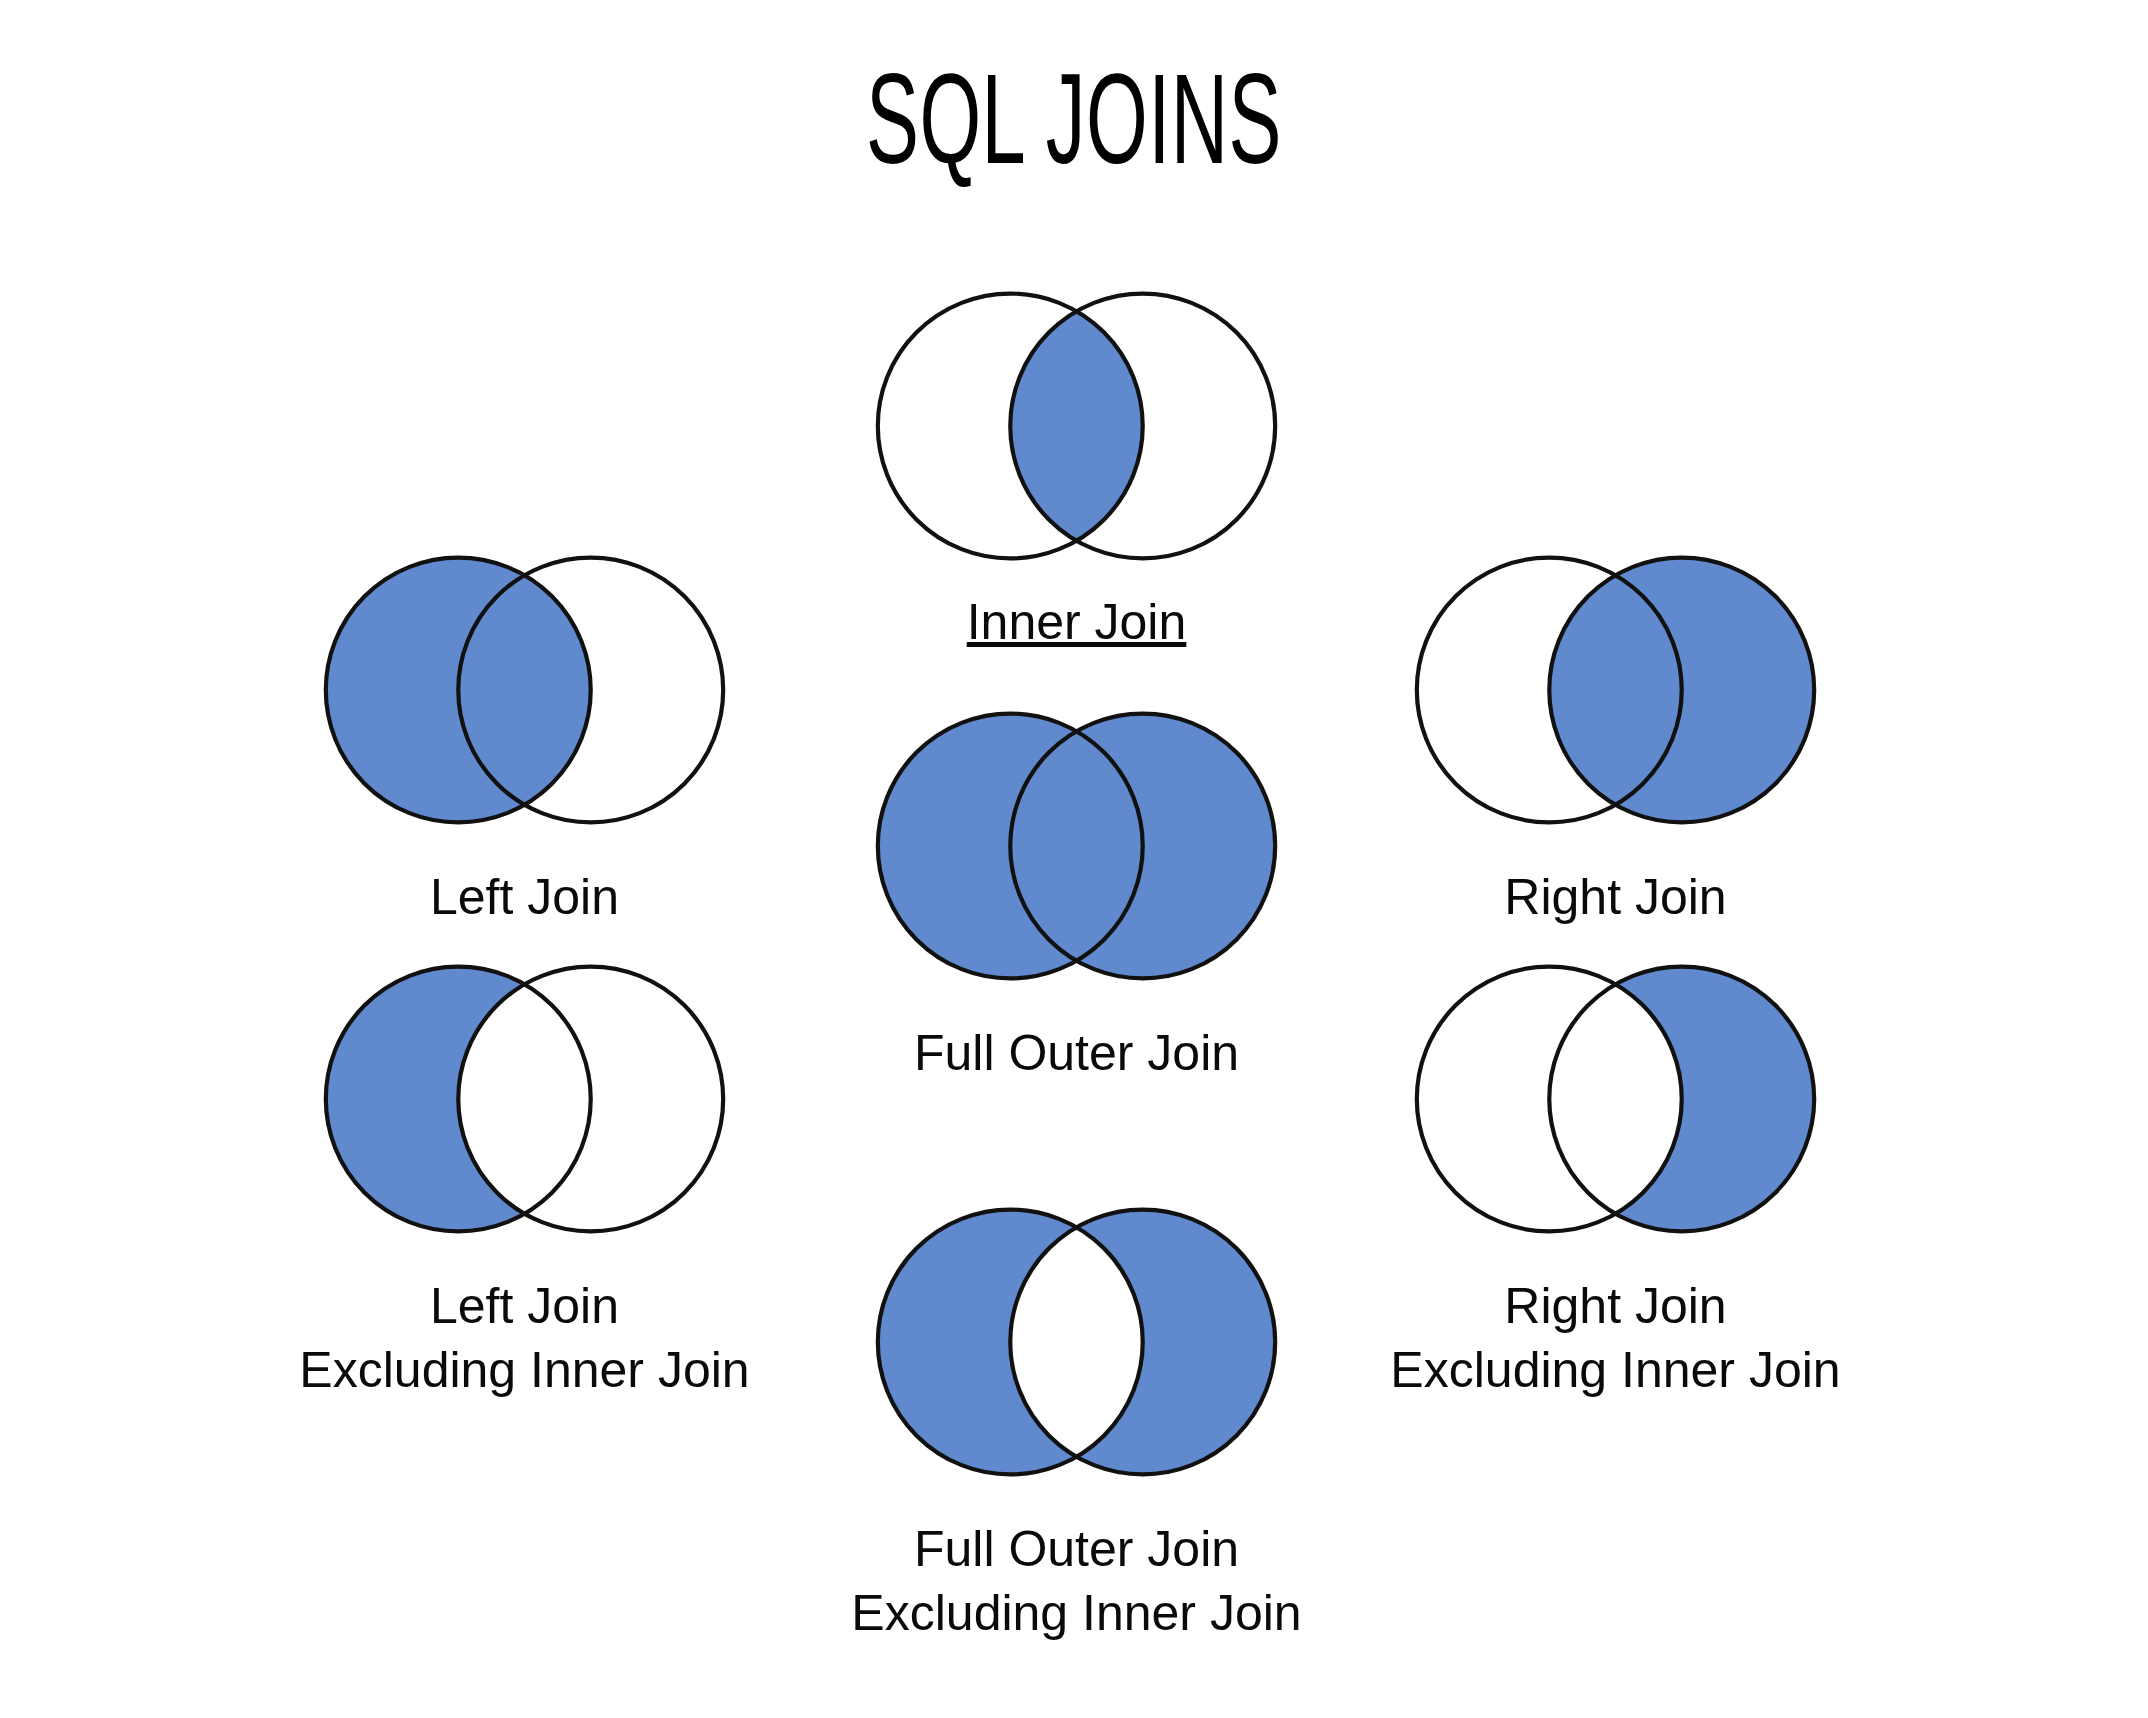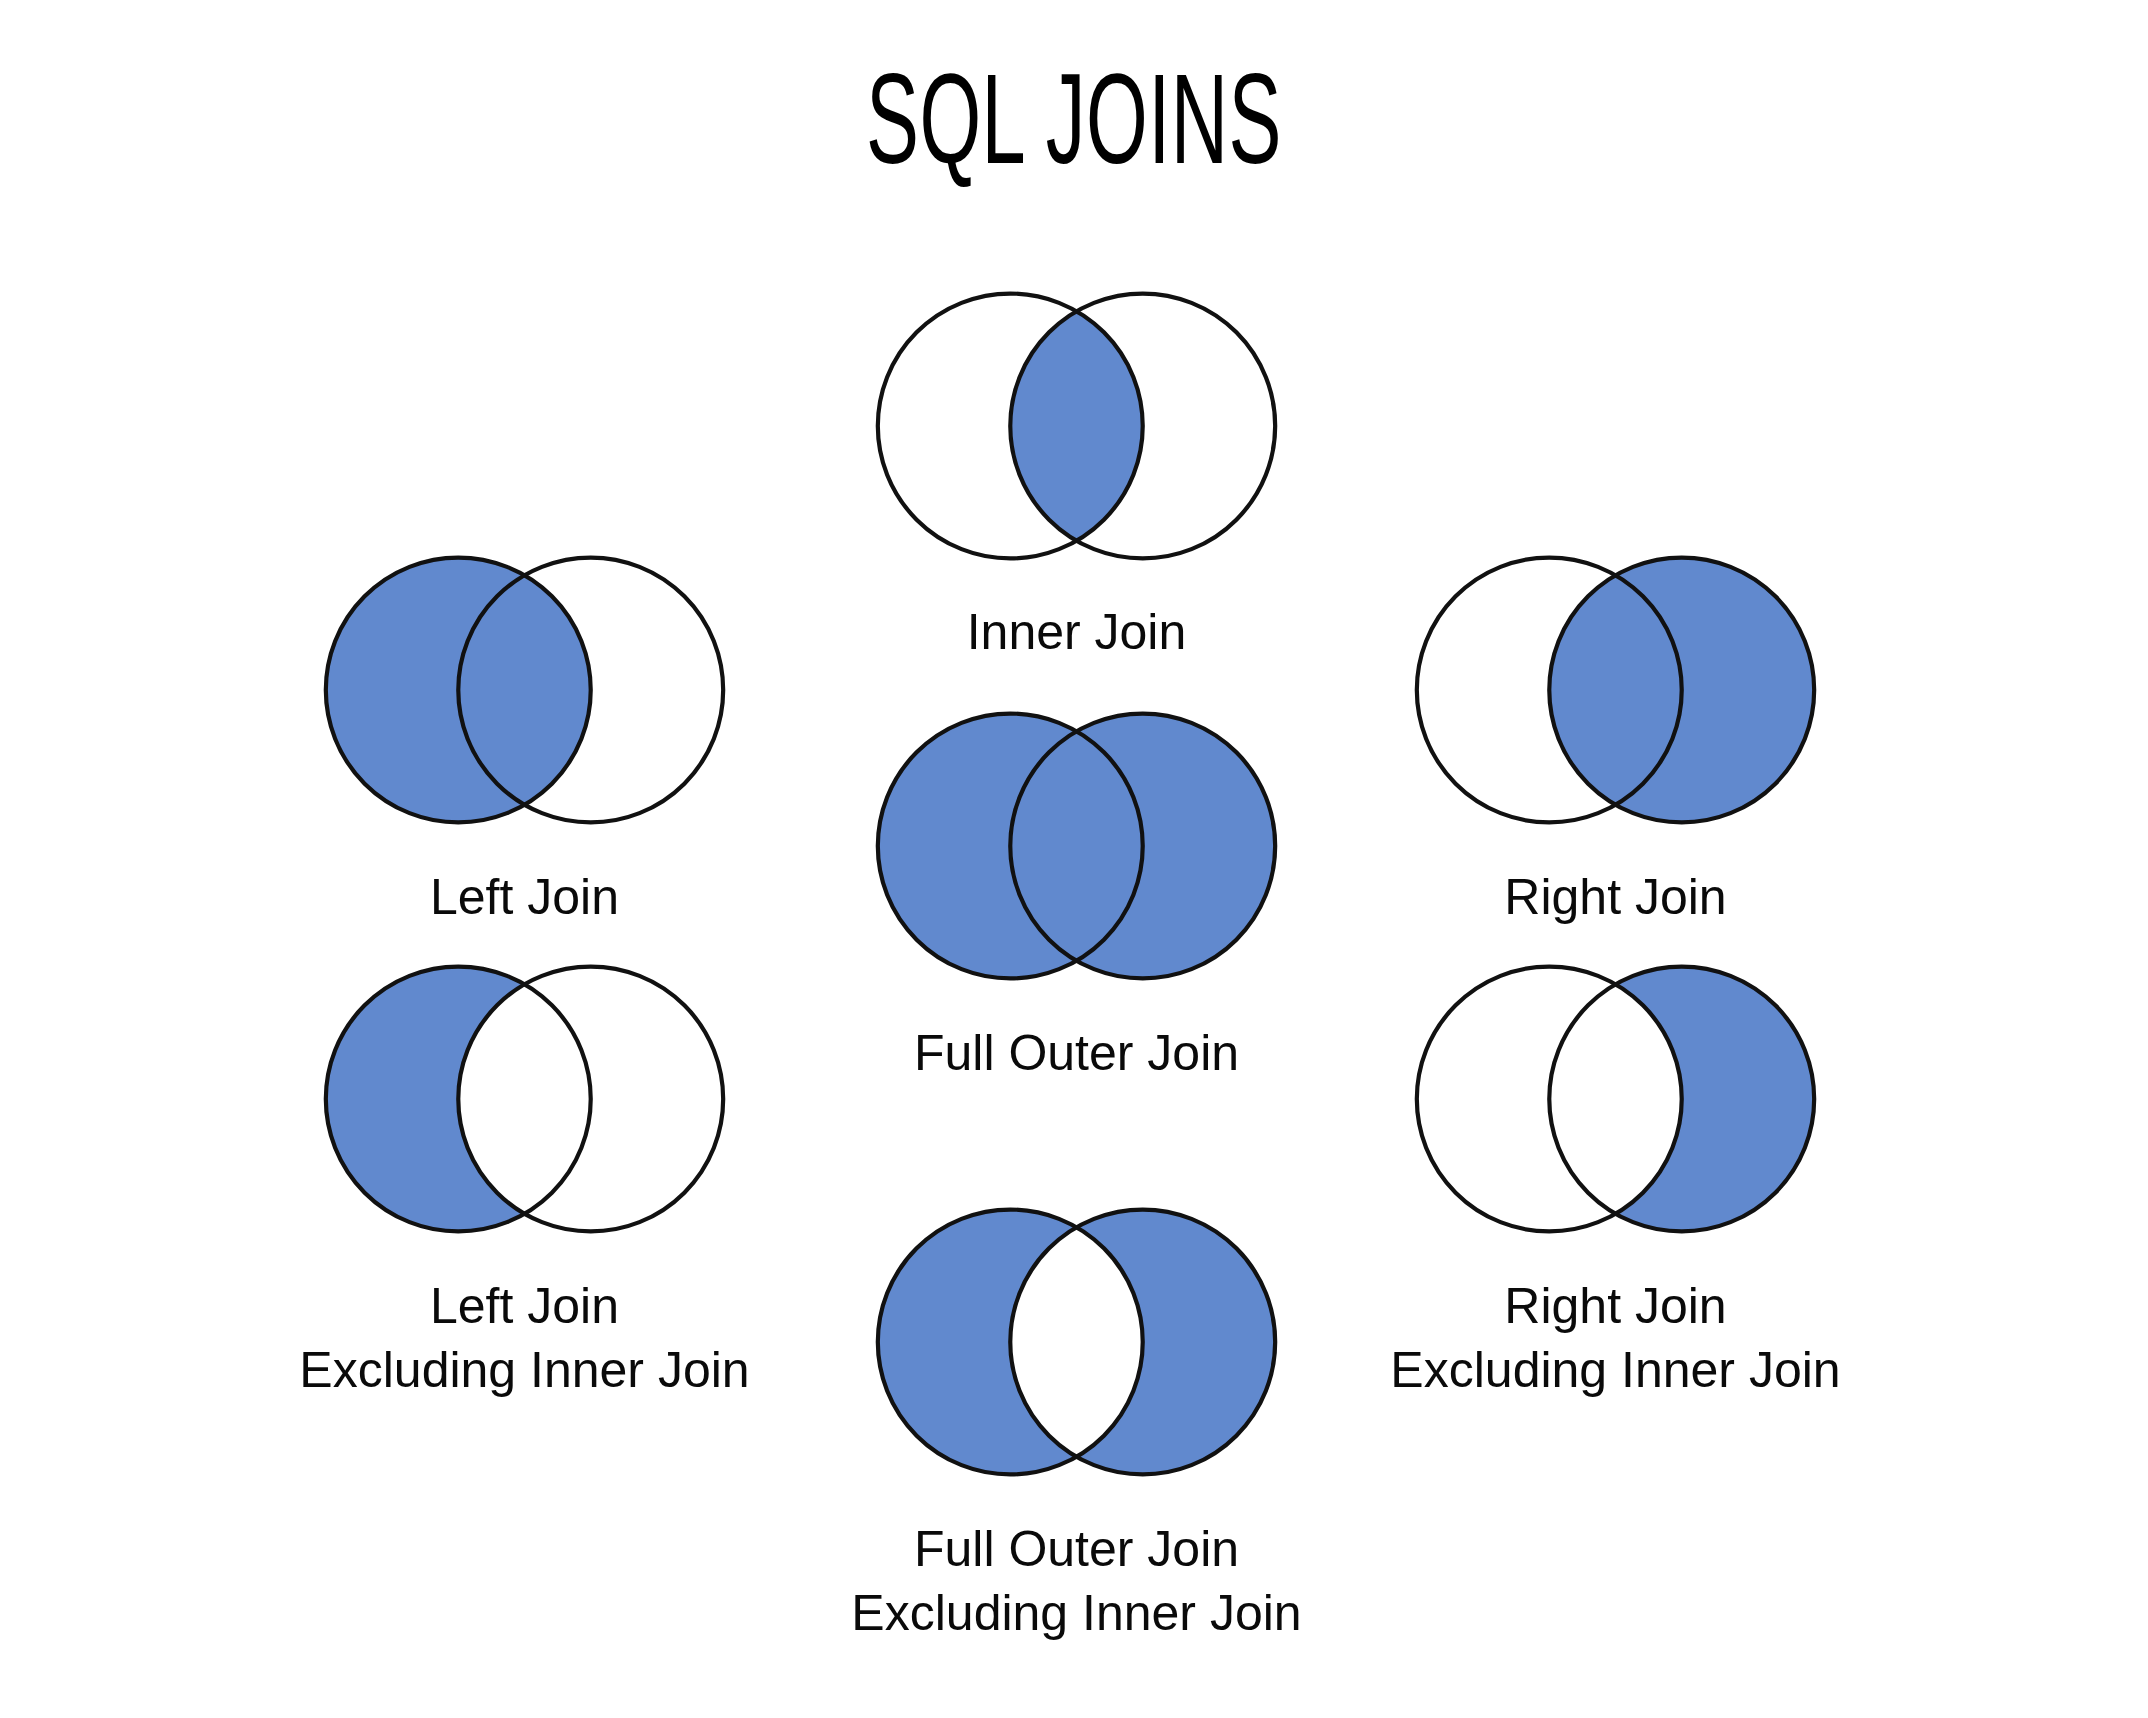--- a/index.html
+++ b/index.html
@@ -72,21 +72,21 @@
             <clipPath id="clipR-0">
               <circle cx="325" cy="167" r="158"></circle>
             </clipPath>
           </defs>
           <g clip-path="url(#clipL-0)">
             <circle cx="325" cy="167" r="158" fill="#6189ce" stroke="none"></circle>
           </g>
           <circle cx="167" cy="167" r="158" fill="none" stroke="#111111" stroke-width="5"></circle>
           <circle cx="325" cy="167" r="158" fill="none" stroke="#111111" stroke-width="5"></circle>
         </svg>
-        <div class="venn-label" style="top: 314px;">Inner Join</div>
+        <div class="venn-label" style="top: 304px; text-decoration: underline;">Inner Join</div>
       </div>
       <div class="venn-group" style="left: 318px; top: 550px; width: 413px;">
         <svg width="413" height="280" viewBox="0 0 492 334" class="venn-svg">
           <defs>
             <clipPath id="clipL-1">
               <circle cx="167" cy="167" r="158"></circle>
             </clipPath>
             <clipPath id="clipR-1">
               <circle cx="325" cy="167" r="158"></circle>
             </clipPath>

